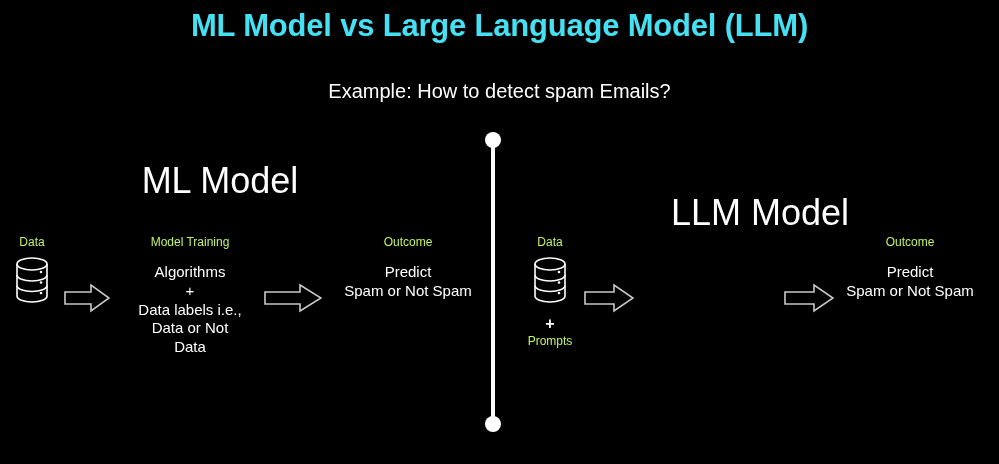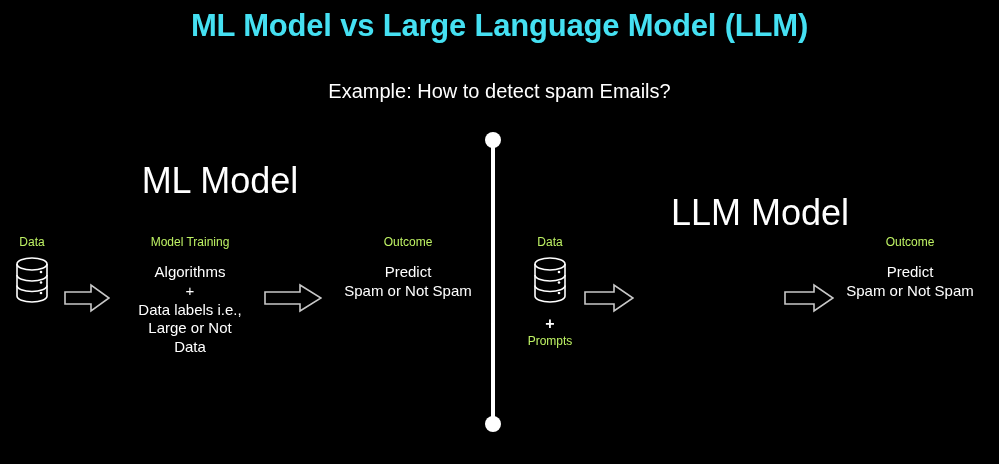--- a/index.html
+++ b/index.html
@@ -167,21 +167,21 @@
   <svg class="arrow" id="ml-arrow-1" width="46" height="30" viewBox="0 0 46 30">
     <path d="M1 9 L27 9 L27 2 L45 15 L27 28 L27 21 L1 21 Z" fill="none" stroke="#c8c8c8" stroke-width="1.6" stroke-linejoin="miter"></path>
   </svg>
 
   <div class="stage" id="ml-training">
     <div class="stage-title">Model Training</div>
     <div class="stage-body second">
       <div>Algorithms</div>
       <div>+</div>
       <div>Data labels i.e.,</div>
-      <div>Large or Not</div>
+      <div>Data or Not</div>
       <div>Data</div>
     </div>
   </div>
 
   <svg class="arrow" id="ml-arrow-2" width="58" height="30" viewBox="0 0 58 30">
     <path d="M1 9 L36 9 L36 2 L57 15 L36 28 L36 21 L1 21 Z" fill="none" stroke="#c8c8c8" stroke-width="1.6" stroke-linejoin="miter"></path>
   </svg>
 
   <div class="stage" id="ml-outcome">
     <div class="stage-title">Outcome</div>

